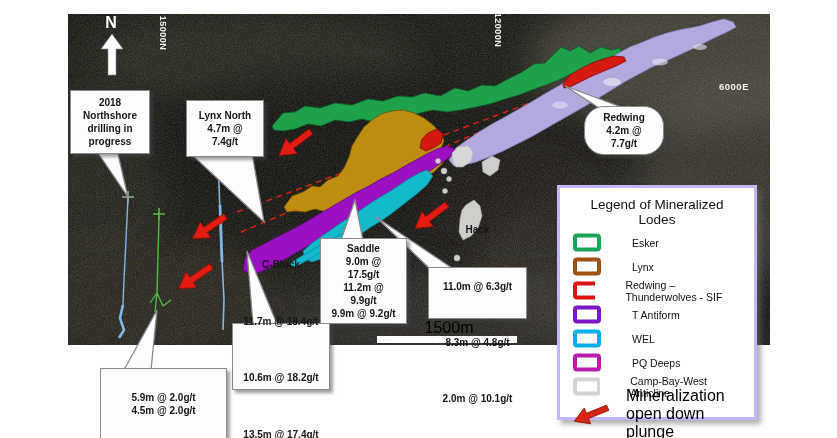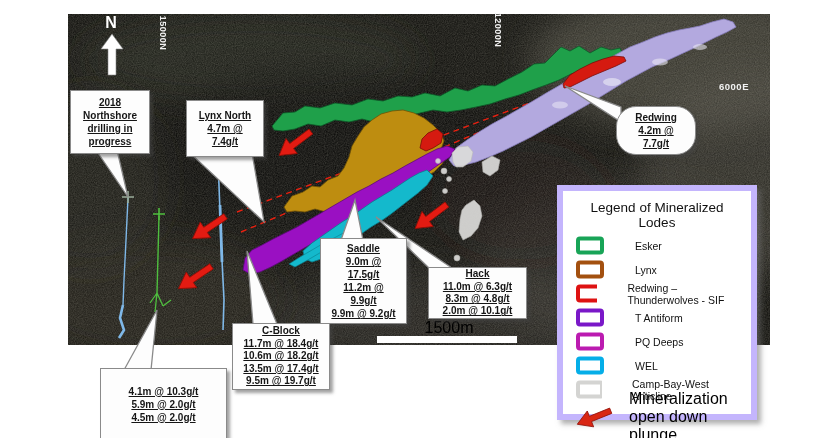--- a/index.html
+++ b/index.html
@@ -16,25 +16,25 @@
   .scalebar{position:absolute;left:377px;top:336px;width:140px;height:7px;background:#fff;z-index:3;}
   .scalebar-label{position:absolute;left:403px;top:319px;width:92px;text-align:center;color:#000;
     font-size:16px;font-weight:normal;z-index:3;}
   .map-arrow{position:absolute;z-index:4;}
   .map-arrow svg{display:block;}
   .callout{
     position:absolute;background:#fdfdfd;border:1.4px solid #8a8a8a;z-index:5;
     box-shadow:3px 3px 3px rgba(70,70,70,.5);display:flex;flex-direction:column;
     justify-content:center;text-align:center;color:#151515;font-weight:600;font-size:10px;
   }
-  .callout .ln{line-height:13px;text-decoration:underline;}
-  .callout.tight .ln{line-height:12.4px;}
+  .callout .ln{line-height:13px;}
+  .callout.tight .ln{line-height:12.4px;margin-top:44px;}
   .legend{
     position:absolute;left:557px;top:185px;width:200px;height:235px;background:#fff;
-    border:6px solid #c4b5fd;box-shadow:4px 4px 5px rgba(110,110,110,.55);z-index:6;
+    border:3px solid #c4b5fd;box-shadow:4px 4px 5px rgba(110,110,110,.55);z-index:6;
     box-sizing:border-box;padding:9px 12px 6px 12px;
   }
   .legend-title{font-size:13.5px;color:#111;text-align:center;margin-bottom:7px;}
   .legend-row{display:flex;align-items:center;gap:30px;height:17px;margin-bottom:7px;}
   .legend-row .lab{font-size:10.5px;color:#111;}
   .legend-arrow-row{display:flex;align-items:center;gap:16px;height:24px;margin-top:3px;}
   .legend-arrow-wrap{width:44px;display:flex;justify-content:center;}
   .legend-arrow-wrap svg{transform:rotate(158deg);}
 </style>
 </head>
@@ -161,21 +161,21 @@
   <div class="ln">drilling in</div>
   <div class="ln">progress</div>
 </div>
 
 <div class="callout" style="left:186px;top:100px;width:76px;height:55px;">
   <div class="ln">Lynx North</div>
   <div class="ln">4.7m @</div>
   <div class="ln">7.4g/t</div>
 </div>
 
-<div class="callout" style="left:616px;top:106px;width:78px;height:47px;border-radius:20px;">
+<div class="callout" style="left:584px;top:106px;width:78px;height:47px;border-radius:20px;">
   <div class="ln">Redwing</div>
   <div class="ln">4.2m @</div>
   <div class="ln">7.7g/t</div>
 </div>
 
 <div class="callout" style="left:320px;top:238px;width:85px;height:84px;">
   <div class="ln">Saddle</div>
   <div class="ln">9.0m @</div>
   <div class="ln">17.5g/t</div>
   <div class="ln">11.2m @</div>
@@ -192,21 +192,20 @@
 
 <div class="callout tight" style="left:232px;top:323px;width:96px;height:65px;">
   <div class="ln">C-Block</div>
   <div class="ln">11.7m @ 18.4g/t</div>
   <div class="ln">10.6m @ 18.2g/t</div>
   <div class="ln">13.5m @ 17.4g/t</div>
   <div class="ln">9.5m @ 19.7g/t</div>
 </div>
 
 <div class="callout" style="left:100px;top:368px;width:125px;height:70px;">
-  <div class="ln">4.1m @ 10.3g/t</div>
   <div class="ln">5.9m @ 2.0g/t</div>
   <div class="ln">4.5m @ 2.0g/t</div>
 </div>
 
 <div class="legend">
   <div class="legend-title">Legend of Mineralized Lodes</div>
 
   <div class="legend-row">
     <svg width="30" height="19">
       <rect x="3" y="2.5" width="24" height="14" rx="2" fill="#fff" stroke-width="4" stroke="#18A457"></rect>
@@ -226,29 +225,29 @@
     <span class="lab">Redwing – Thunderwolves - SIF</span>
   </div>
   <div class="legend-row">
     <svg width="30" height="19">
       <rect x="3" y="2.5" width="24" height="14" rx="2" fill="#fff" stroke-width="4" stroke="#7A18C8"></rect>
       </svg>
     <span class="lab">T Antiform</span>
   </div>
   <div class="legend-row">
     <svg width="30" height="19">
+      <rect x="3" y="2.5" width="24" height="14" rx="2" fill="#fff" stroke-width="4" stroke="#05AEE8"></rect>
+      </svg>
+    <span class="lab">WEL</span>
+  </div>
+  <div class="legend-row">
+    <svg width="30" height="19">
       <rect x="3" y="2.5" width="24" height="14" rx="2" fill="#fff" stroke-width="4" stroke="#BB1BB0"></rect>
       </svg>
     <span class="lab">PQ Deeps</span>
-  </div>
-  <div class="legend-row">
-    <svg width="30" height="19">
-      <rect x="3" y="2.5" width="24" height="14" rx="2" fill="#fff" stroke-width="4" stroke="#05AEE8"></rect>
-      </svg>
-    <span class="lab">WEL</span>
   </div>
   <div class="legend-row">
     <svg width="30" height="19">
       <rect x="3" y="2.5" width="24" height="14" rx="2" fill="#fff" stroke-width="4" stroke="#D4D4D2"></rect>
       </svg>
     <span class="lab">Camp-Bay-West Anticline</span>
   </div>
 
   <div class="legend-arrow-row">
     <span class="legend-arrow-wrap">

